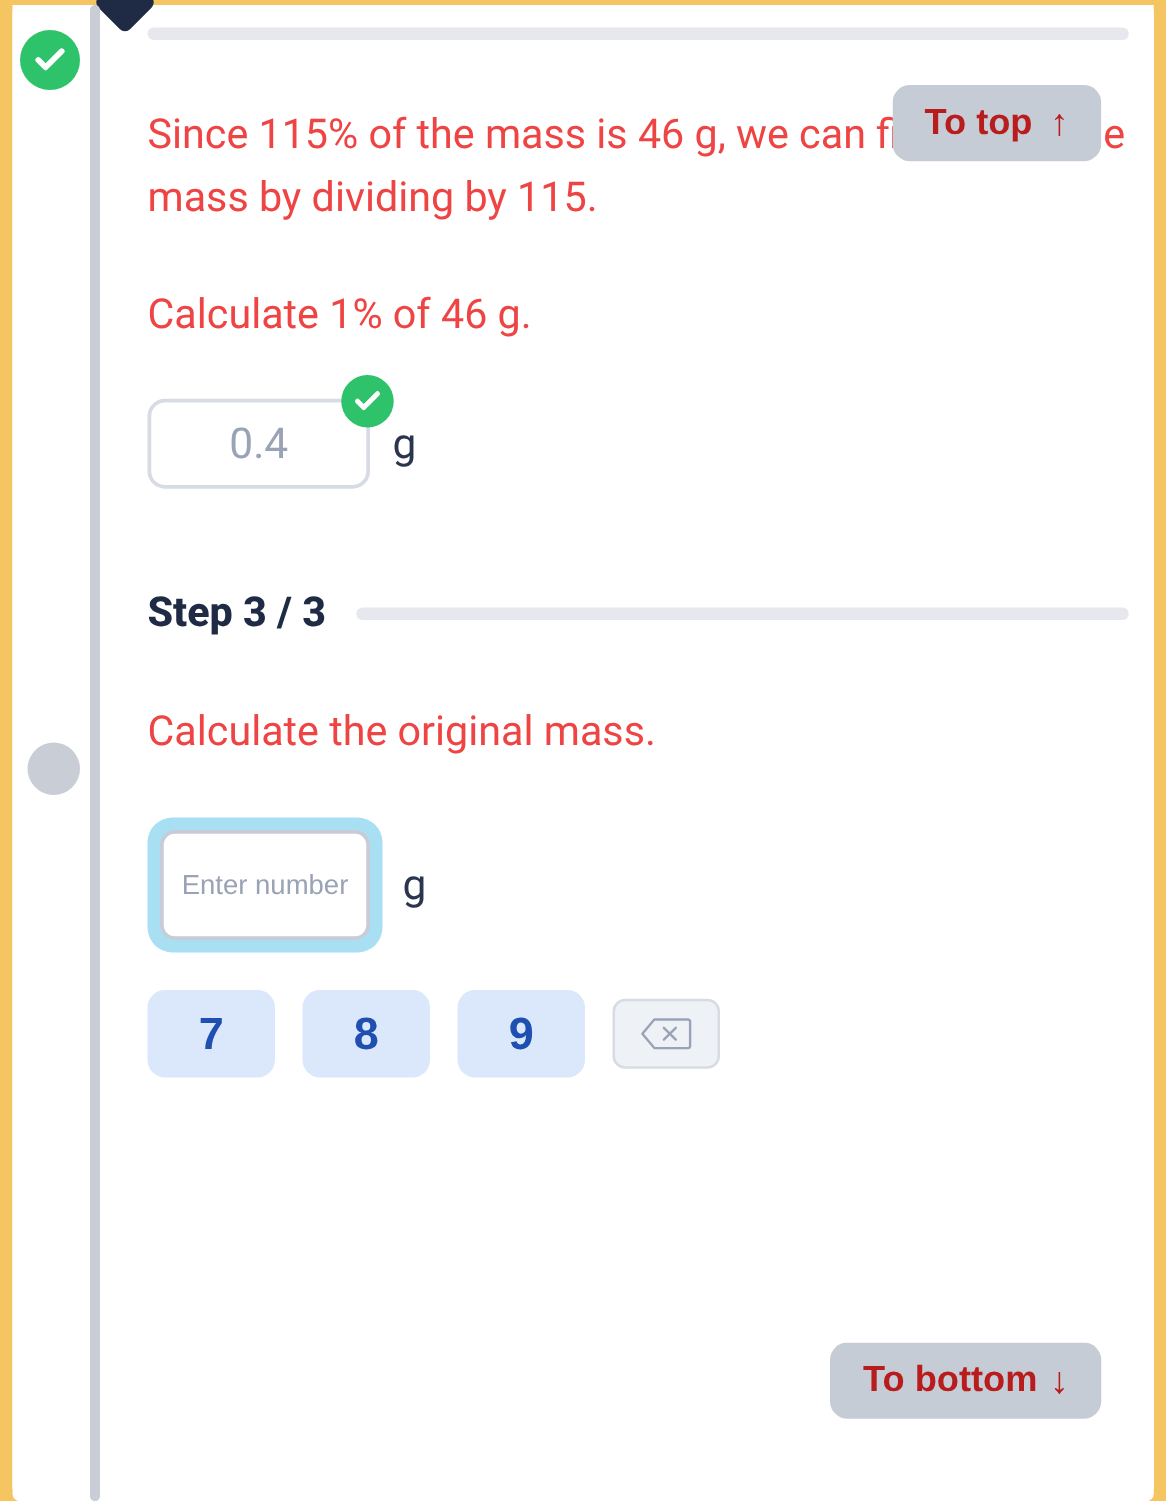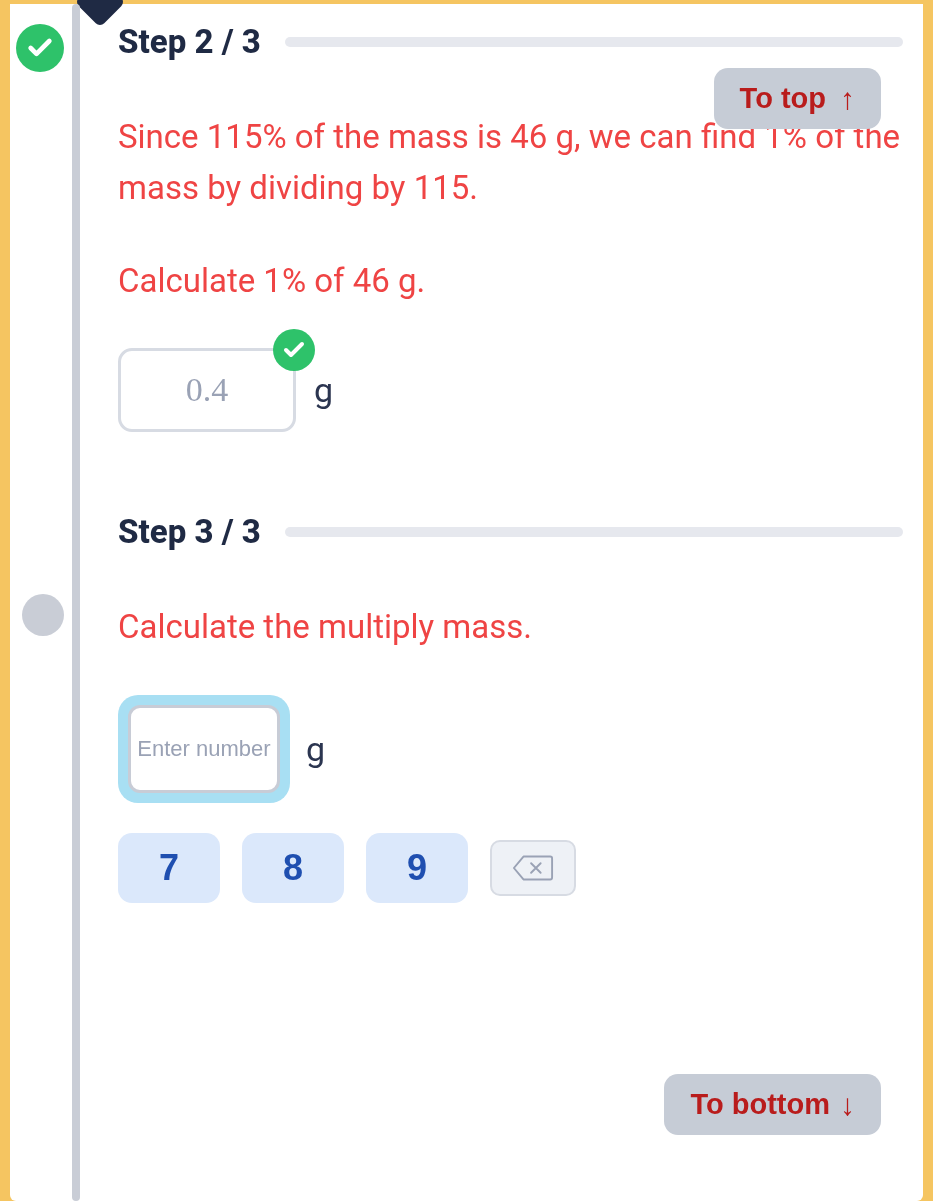--- a/index.html
+++ b/index.html
@@ -77,31 +77,30 @@
   }
   .answer-row {
     display: flex;
     align-items: center;
     gap: 18px;
     position: relative;
     margin-bottom: 80px;
   }
   .answer-box {
     width: 178px;
-    height: 84px;
+    height: 72px;
     border: 3px solid #d7dbe3;
     border-radius: 14px;
     display: flex;
     align-items: center;
     justify-content: center;
     font-size: 34px;
     color: #9aa2b5;
     background: #fff;
     position: relative;
-    font-family: Liberation Serif, serif;
   }
   .answer-box .mini-check {
     position: absolute;
     top: -22px;
     right: -22px;
     width: 42px;
     height: 42px;
     background: #2ec26a;
     border-radius: 50%;
     display: flex;
@@ -119,21 +118,21 @@
     align-items: center;
     gap: 16px;
     margin-bottom: 30px;
   }
   .input-outer {
     background: #a8dff3;
     padding: 10px;
     border-radius: 20px;
   }
   .number-input {
-    width: 152px;
+    width: 168px;
     height: 88px;
     border: 3px solid #c8ccd6;
     border-radius: 12px;
     font-size: 22px;
     color: #9aa2b5;
     text-align: center;
     background: #fff;
     outline: none;
   }
   .number-input::placeholder { color: #9aa2b5; }
@@ -204,42 +203,41 @@
 
   <div class="badge green">
     <svg viewBox="0 0 24 24">
         <path fill="none" stroke="#fff" stroke-width="4" stroke-linecap="round" stroke-linejoin="round" d="M4 12l5 5L20 6"></path>
       </svg>
   </div>
   <div class="badge grey"></div>
 
   <div class="step-block">
     <div class="step-head">
-      <div class="step-title">Step 2 / 3</div>
       <div class="step-divider"></div>
     </div>
     <p class="body-text">Since 115% of the mass is 46 g, we can find 1% of the mass by dividing by 115.</p>
     <p class="body-text">Calculate 1% of 46 g.</p>
     <div class="answer-row">
       <div class="answer-box">
         <span>0.4</span>
         <div class="mini-check">
           <svg viewBox="0 0 24 24">
               <path fill="none" stroke="#fff" stroke-width="4" stroke-linecap="round" stroke-linejoin="round" d="M4 12l5 5L20 6"></path>
             </svg>
         </div>
       </div>
       <span class="unit">g</span>
     </div>
 
     <div class="step-head step3-head">
       <div class="step-title">Step 3 / 3</div>
       <div class="step-divider"></div>
     </div>
-    <p class="body-text">Calculate the multiply mass.</p>
+    <p class="body-text">Calculate the original mass.</p>
 
     <div class="input-wrap">
       <div class="input-outer">
         <input class="number-input" type="text" placeholder="Enter number" style="">
       </div>
       <span class="unit">g</span>
     </div>
 
     <div class="keypad-row">
       <button class="key">7</button>

